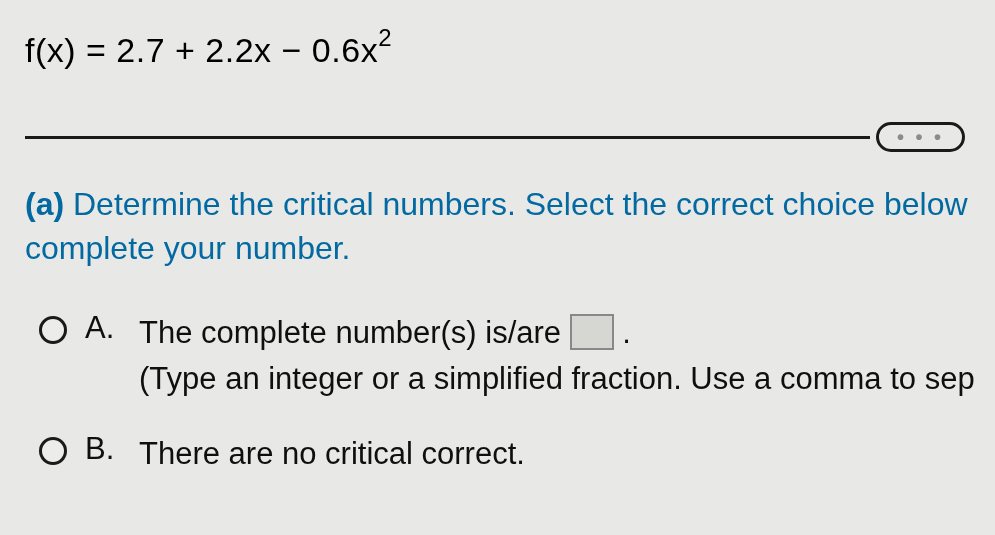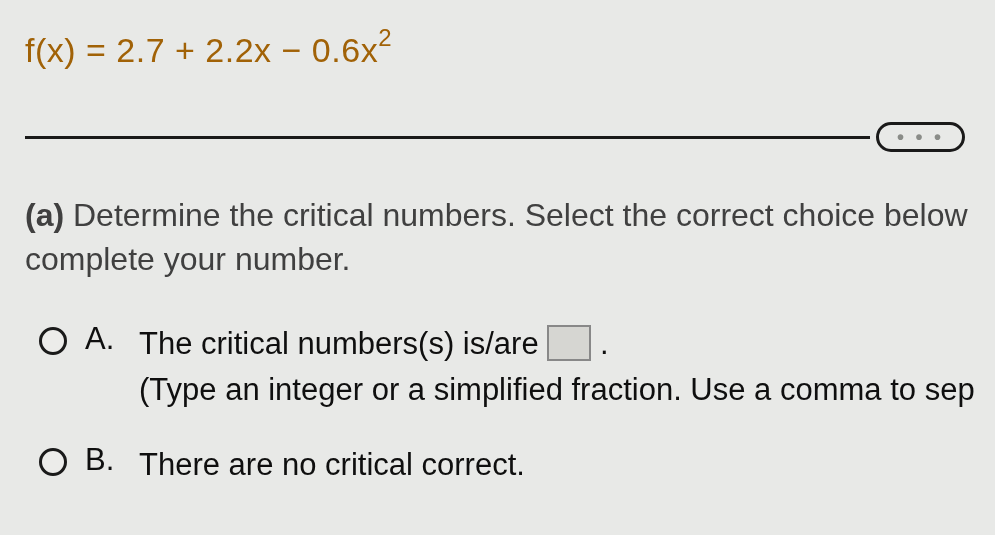--- a/index.html
+++ b/index.html
@@ -13,21 +13,21 @@
       background: #e8e9e7;
       font-family: Arial, Helvetica, sans-serif;
       color: #1a1a1a;
       padding: 10px 0 0 25px;
       overflow: hidden;
       position: relative;
     }
     .equation {
       font-size: 34px;
       font-family: Arial, sans-serif;
-      color: #a16207;
+      color: #000000;
       letter-spacing: 0.5px;
       line-height: 1;
       padding-top: 20px;
     }
     .equation sup {
       font-size: 24px;
       vertical-align: super;
       position: relative;
       top: -4px;
     }
@@ -48,23 +48,23 @@
       padding: 2px 18px;
       font-size: 20px;
       font-weight: bold;
       letter-spacing: 3px;
       color: #8a8c88;
       line-height: 1;
       margin-right: 30px;
       background: #e8e9e7;
     }
     .question {
-      margin-top: 42px;
+      margin-top: 31px;
       font-size: 32px;
-      color: #404040;
+      color: #0369a1;
       line-height: 1.35;
       font-weight: 400;
     }
     .question .part {
       font-weight: bold;
     }
     .choices {
       margin-top: 40px;
       padding-left: 14px;
     }
@@ -125,21 +125,21 @@
   <span class="part">(a)</span><span> Determine the critical numbers. Select the correct choice below </span><br>
   <span>complete your number.</span>
 </div>
 
 <div class="choices">
 
   <div class="choice">
     <div class="radio"></div>
     <div class="choice-letter">A.</div>
     <div class="choice-text">
-      <span>The critical numbers(s) is/are </span>
+      <span>The complete number(s) is/are </span>
       <span class="answer-box"></span>
       <span>.</span>
       <span class="hint">(Type an integer or a simplified fraction. Use a comma to sep</span>
     </div>
   </div>
 
   <div class="choice">
     <div class="radio"></div>
     <div class="choice-letter">B.</div>
     <div class="choice-text">There are no critical correct.</div>

